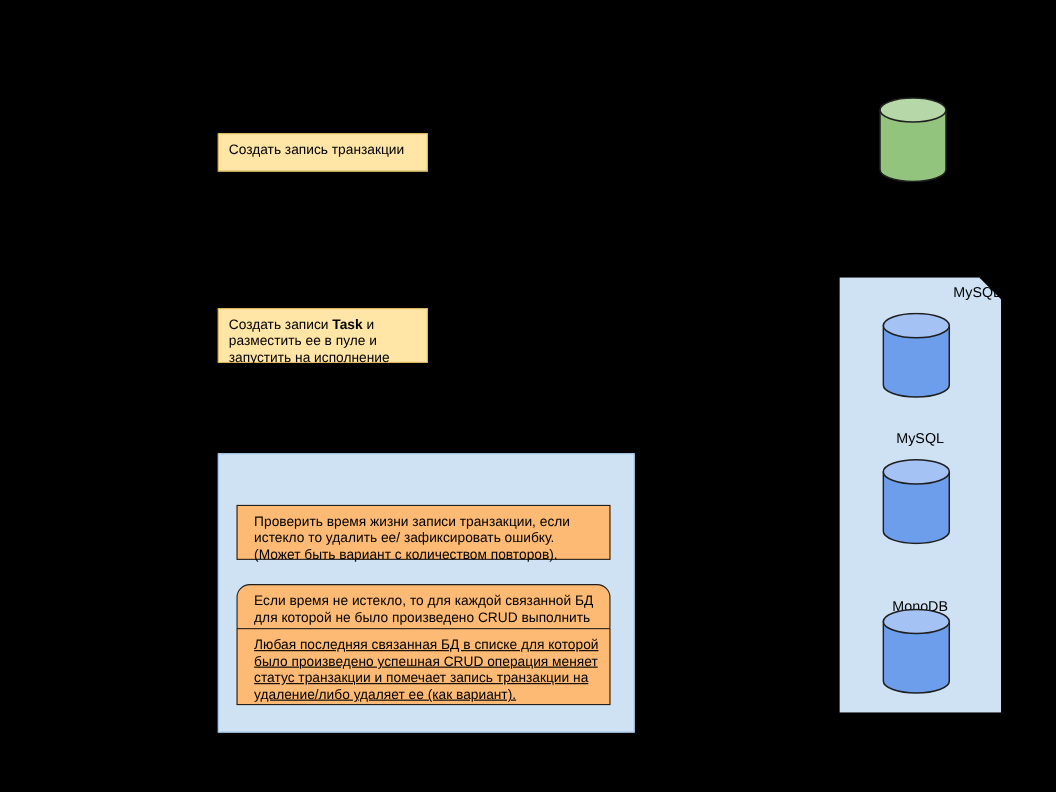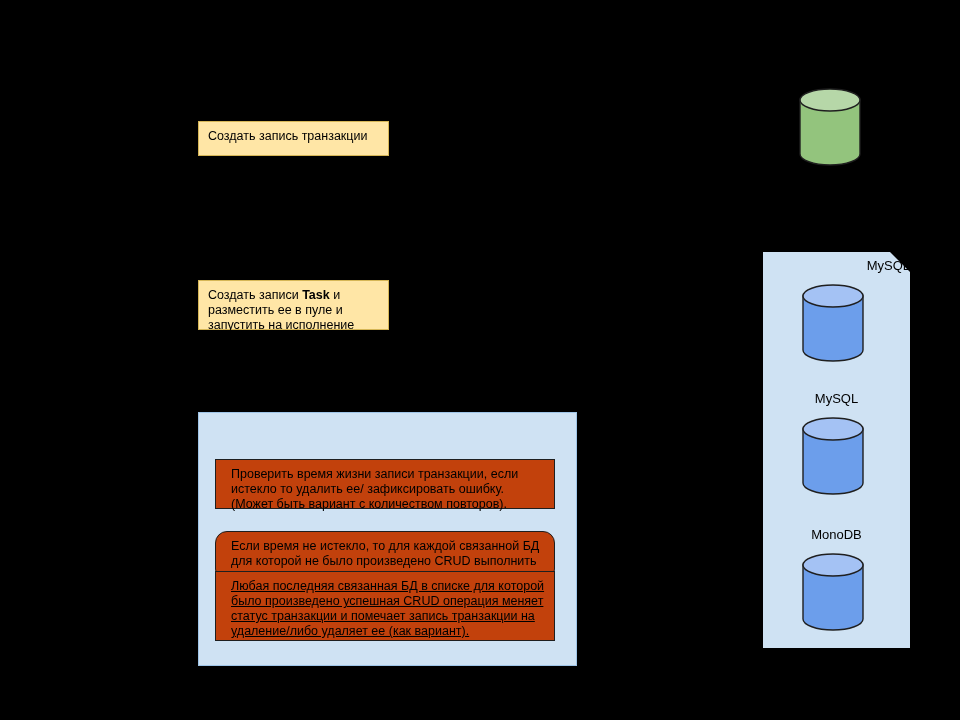--- a/index.html
+++ b/index.html
@@ -35,21 +35,21 @@
   }
   .box-yellow {
     background: #ffe6a6;
     border: 1px solid #d6b656;
   }
   .box-red {
     background: #e08070;
     border: 1px solid #b85450;
   }
   .box-green {
-    background: #c2410c;
+    background: #fdba74;
     border: 1px solid #1f1f1f;
     padding-left: 15px;
   }
 
   #box-create-tx   { left: 198px; top: 89px;  width: 191px; height: 35px; }
   #box-created     { left: 198px; top: 156px; width: 191px; height: 38px; }
   #box-create-task { left: 198px; top: 248px; width: 191px; height: 50px; }
 
   
   #panel-task-logic {
@@ -81,21 +81,21 @@
   .db-label {
     position: absolute;
     width: 147px;
     text-align: center;
     font-size: 13px;
     line-height: 16px;
     color: #000000;
   }
   #label-mysql  { left: 763px; top: 258px; text-align: right; }
   #label-oracle { left: 763px; top: 391px; }
-  #label-monodb { left: 763px; top: 527px; }
+  #label-monodb { left: 763px; top: 543px; }
 
   
   .cylinder {
     position: absolute;
   }
   #cyl-green  { left: 799px; top: 88px;  width: 62px; height: 78px; }
   #cyl-mysql  { left: 802px; top: 284px; width: 62px; height: 78px; }
   #cyl-oracle { left: 802px; top: 417px; width: 62px; height: 78px; }
   #cyl-monodb { left: 802px; top: 553px; width: 62px; height: 78px; }
 </style>

